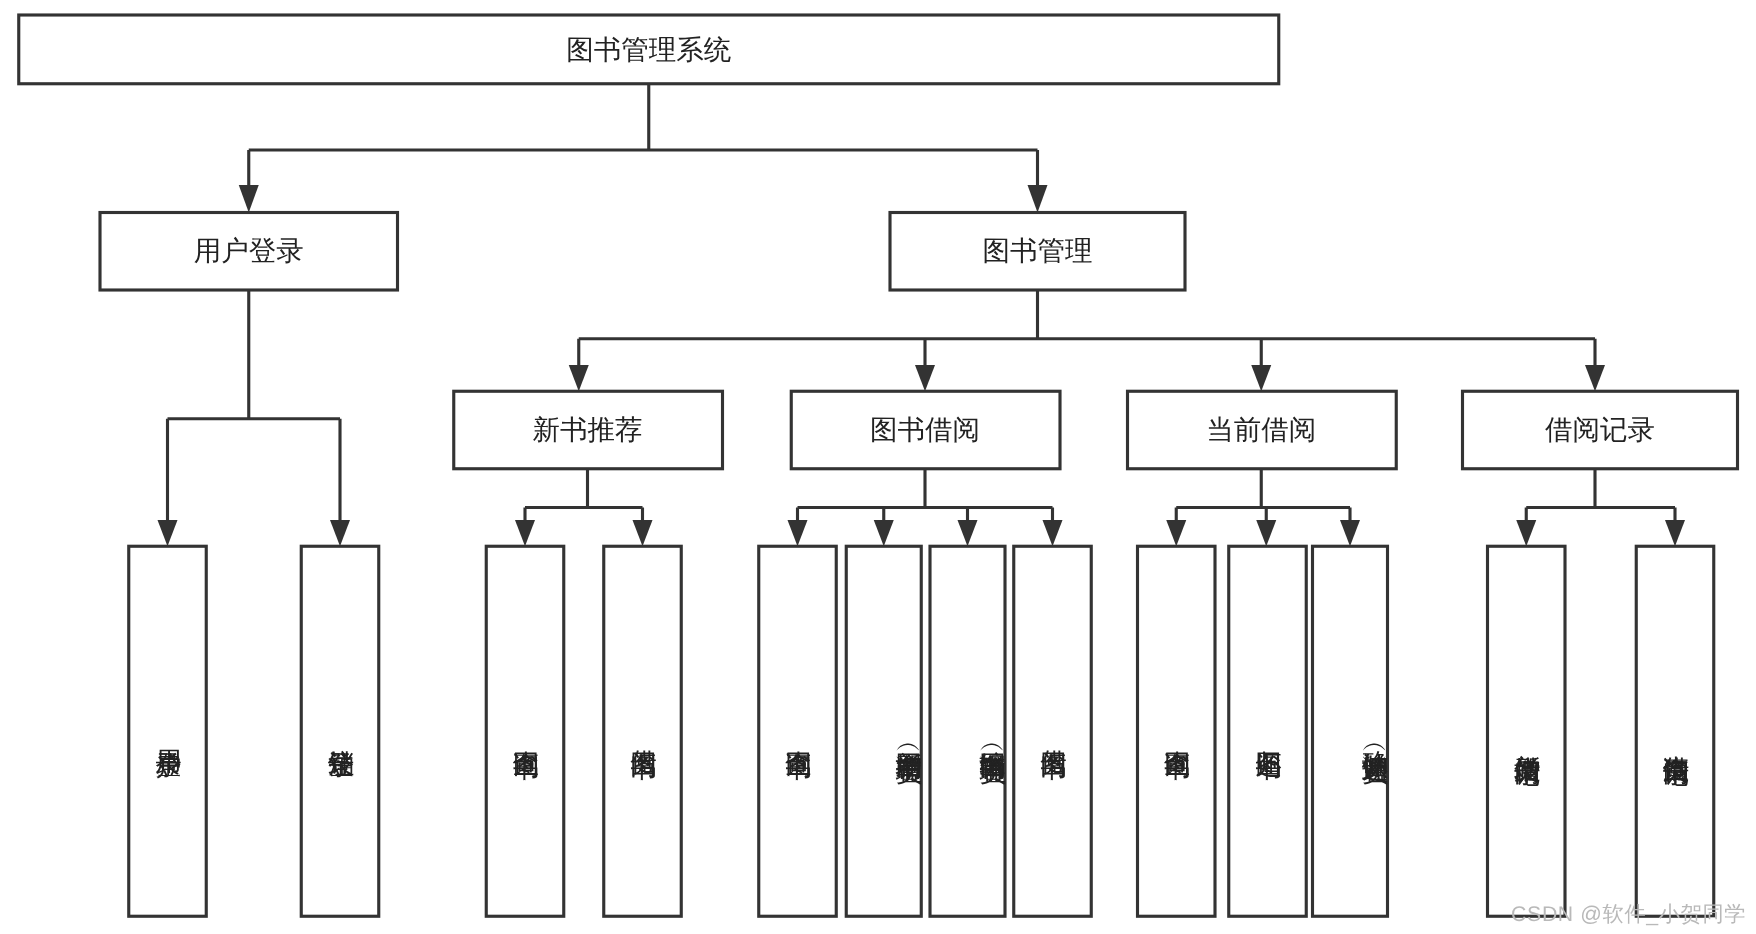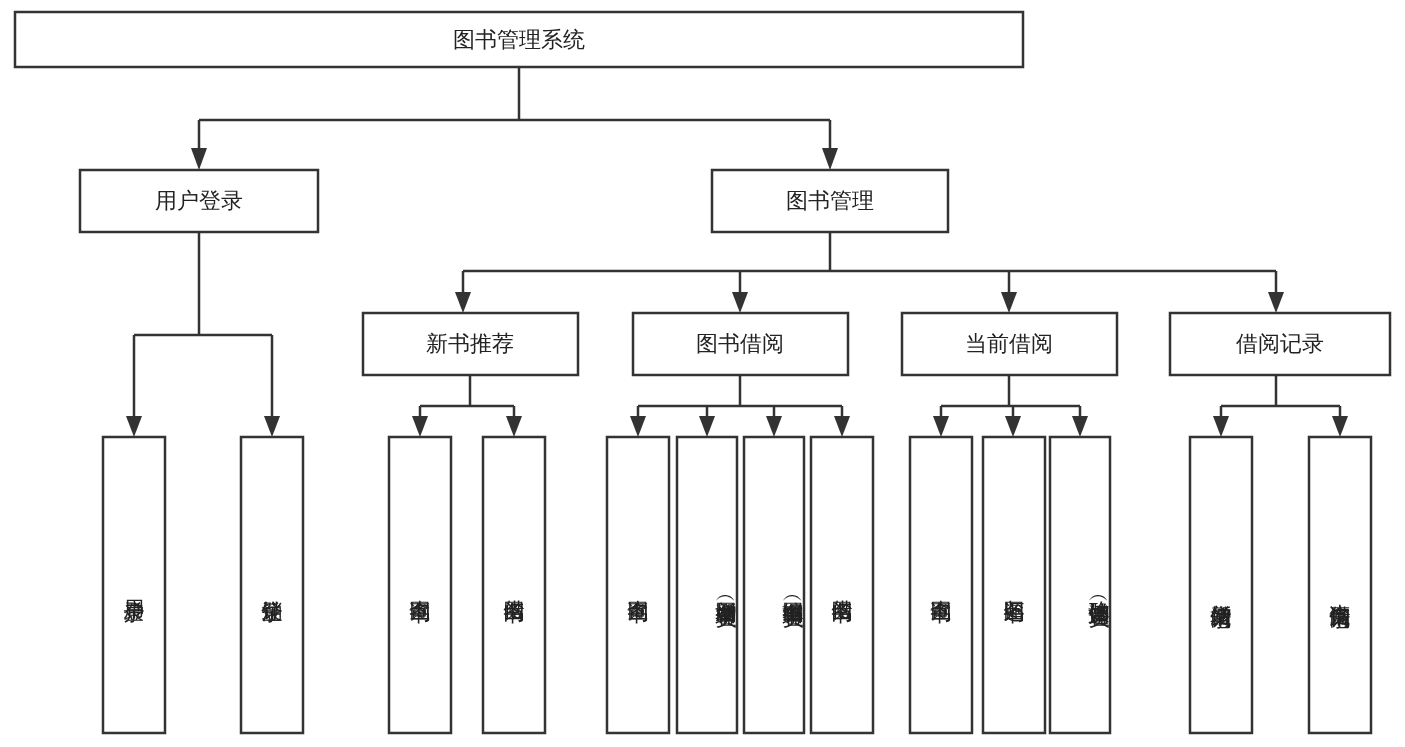--- a/index.html
+++ b/index.html
@@ -206,14 +206,15 @@
   <div class="node-label-v" style="left:607px; top:437px; width:62px; height:296px; display:flex; align-items:center; justify-content:center;">查询图书</div>
   <div class="node-label-v" style="left:677px; top:443px; width:60px; height:290px; display:flex; align-items:flex-start; justify-content:center;">新增图书（管理员）</div>
   <div class="node-label-v" style="left:744px; top:443px; width:60px; height:290px; display:flex; align-items:flex-start; justify-content:center;">编辑图书（管理员）</div>
   <div class="node-label-v" style="left:811px; top:437px; width:62px; height:296px; display:flex; align-items:center; justify-content:center;">借阅图书</div>
   <div class="node-label-v" style="left:910px; top:437px; width:62px; height:296px; display:flex; align-items:center; justify-content:center;">查询图书</div>
   <div class="node-label-v" style="left:983px; top:437px; width:62px; height:296px; display:flex; align-items:center; justify-content:center;">归还图书</div>
   <div class="node-label-v" style="left:1050px; top:443px; width:60px; height:290px; display:flex; align-items:flex-start; justify-content:center;">确认归还（管理员）</div>
   <div class="node-label-v" style="left:1190px; top:447px; width:62px; height:286px; display:flex; align-items:center; justify-content:center;">新增借阅记录</div>
   <div class="node-label-v" style="left:1309px; top:447px; width:62px; height:286px; display:flex; align-items:center; justify-content:center;">查询借阅记录</div>
 
+  <div class="watermark">CSDN @软件_小贺同学</div>
 
 </div>
 
 </body></html>

